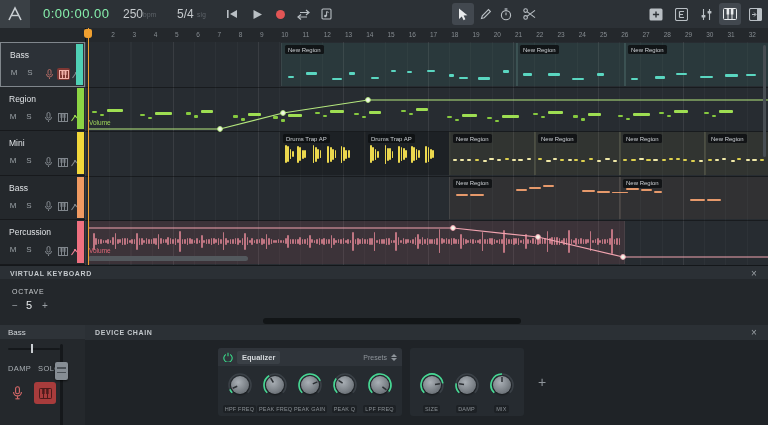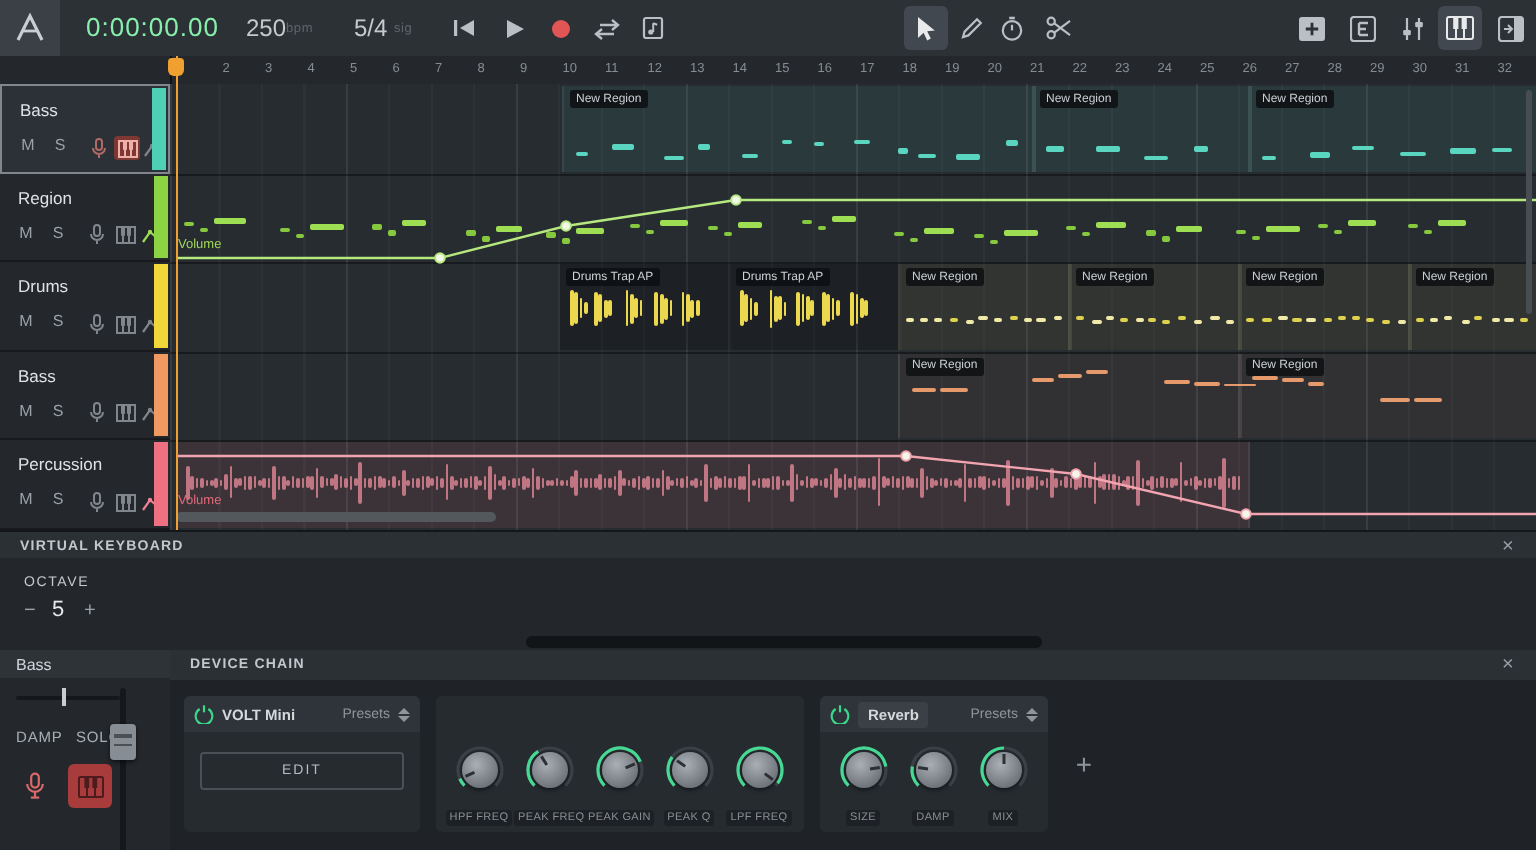--- a/index.html
+++ b/index.html
@@ -256,21 +256,21 @@
       <div class="tic" style="left: 70px;">
         <svg width="11" height="9" viewBox="0 0 11 9">
           <polyline points="0.5,8 4,3 7,5.5 10.5,0.5" fill="none" stroke="#9ede52" stroke-width="1.1"></polyline>
           <circle cx="4" cy="3" r="1.1" fill="#9ede52"></circle>
           <circle cx="7" cy="5.5" r="1.1" fill="#9ede52"></circle>
         </svg>
       </div>
       <div class="strip" style="background: rgb(140, 212, 68);"></div>
     </div>
     <div class="thead" style="top: 103.2px;">
-      <div class="tname">Drums</div>
+      <div class="tname">Mini</div>
       <div class="ms" style="left: 8px;">M</div>
       <div class="ms" style="left: 24px;">S</div>
       <div class="tic" style="left: 42px;">
         <svg width="9" height="11" viewBox="0 0 9 11">
           <rect x="3" y="0.5" width="3" height="5.5" rx="1.5" fill="none" stroke="#80868c" stroke-width="1"></rect>
           <path d="M1.5,5 a3,3 0 0 0 6,0" fill="none" stroke="#80868c" stroke-width="1"></path>
           <line x1="4.5" y1="8.5" x2="4.5" y2="10" stroke="#80868c" stroke-width="1"></line>
         </svg>
       </div>
       <div class="tic" style="left: 56px;">
@@ -842,38 +842,35 @@
   </div>
   <div id="faderticks"></div>
 </div>
 
 <div id="dchead" class="abs">
   <div class="abs secthead" style="left:10px;top:4px">DEVICE CHAIN</div>
   <div class="abs closex" style="left:666px;top:2px">×</div>
 </div>
 <div id="dcarea" class="abs">
   <div class="abs" style="left:449px;top:34px;width:16px;height:16px;font-size:14px;color:#8f959b;text-align:center;line-height:16px">+</div>
-<div class="dev" style="left: 7px; width: 118px;">
+    <div class="dev" style="left: 133px; width: 184px;">
       <div class="devhead">
         <div style="margin-left: 5px;">
           <svg width="10" height="10" viewBox="0 0 12 12">
             <path d="M3.4,3 a5,5 0 1 0 5.2,0" fill="none" stroke="#3ad98a" stroke-width="1.3"></path>
             <line x1="6" y1="0.8" x2="6" y2="5" stroke="#3ad98a" stroke-width="1.3"></line>
           </svg>
         </div>
-        <div class="devname">VOLT Mini</div>
+        <div class="devname namebox">Equalizer</div>
         <div class="presets">Presets</div>
         <div class="udarr">
           <b class="up"></b>
           <b class="dn"></b>
         </div>
       </div>
-      <div class="editbtn">EDIT</div>
-    </div>
-    <div class="dev" style="left: 133px; width: 184px;">
       <div class="knob" style="left: 4px;">
         <div class="kcirc"></div>
         <svg class="abs" style="left:4.5px;top:2px" width="26" height="26" viewBox="0 0 26 26">
           <path d="M5.22,20.78 A11,11 0 1 1 20.78,20.78" fill="none" stroke="#3a4046" stroke-width="1.6"></path>
           <path d="M5.22,20.78 A11,11 0 0 1 2.90,17.37" fill="none" stroke="#45d993" stroke-width="1.6"></path>
           <line x1="10.2" y1="14.2" x2="5.7" y2="16.2" stroke="#2c3034" stroke-width="1.5"></line>
         </svg>
         <div class="klab"><span>HPF FREQ</span></div>
       </div>
       <div class="knob" style="left: 39px;">
@@ -907,34 +904,20 @@
         <div class="kcirc"></div>
         <svg class="abs" style="left:4.5px;top:2px" width="26" height="26" viewBox="0 0 26 26">
           <path d="M5.22,20.78 A11,11 0 1 1 20.78,20.78" fill="none" stroke="#3a4046" stroke-width="1.6"></path>
           <path d="M5.22,20.78 A11,11 0 1 1 21.80,19.60" fill="none" stroke="#45d993" stroke-width="1.6"></path>
           <line x1="15.4" y1="14.8" x2="19.4" y2="17.8" stroke="#2c3034" stroke-width="1.5"></line>
         </svg>
         <div class="klab"><span>LPF FREQ</span></div>
       </div>
     </div>
     <div class="dev" style="left: 325px; width: 114px;">
-      <div class="devhead">
-        <div style="margin-left: 5px;">
-          <svg width="10" height="10" viewBox="0 0 12 12">
-            <path d="M3.4,3 a5,5 0 1 0 5.2,0" fill="none" stroke="#3ad98a" stroke-width="1.3"></path>
-            <line x1="6" y1="0.8" x2="6" y2="5" stroke="#3ad98a" stroke-width="1.3"></line>
-          </svg>
-        </div>
-        <div class="devname namebox">Reverb</div>
-        <div class="presets">Presets</div>
-        <div class="udarr">
-          <b class="up"></b>
-          <b class="dn"></b>
-        </div>
-      </div>
       <div class="knob" style="left: 4px;">
         <div class="kcirc"></div>
         <svg class="abs" style="left:4.5px;top:2px" width="26" height="26" viewBox="0 0 26 26">
           <path d="M5.22,20.78 A11,11 0 1 1 20.78,20.78" fill="none" stroke="#3a4046" stroke-width="1.6"></path>
           <path d="M5.22,20.78 A11,11 0 1 1 23.86,11.28" fill="none" stroke="#45d993" stroke-width="1.6"></path>
           <line x1="16.0" y1="12.5" x2="20.9" y2="11.7" stroke="#2c3034" stroke-width="1.5"></line>
         </svg>
         <div class="klab"><span>SIZE</span></div>
       </div>
       <div class="knob" style="left: 39px;">

